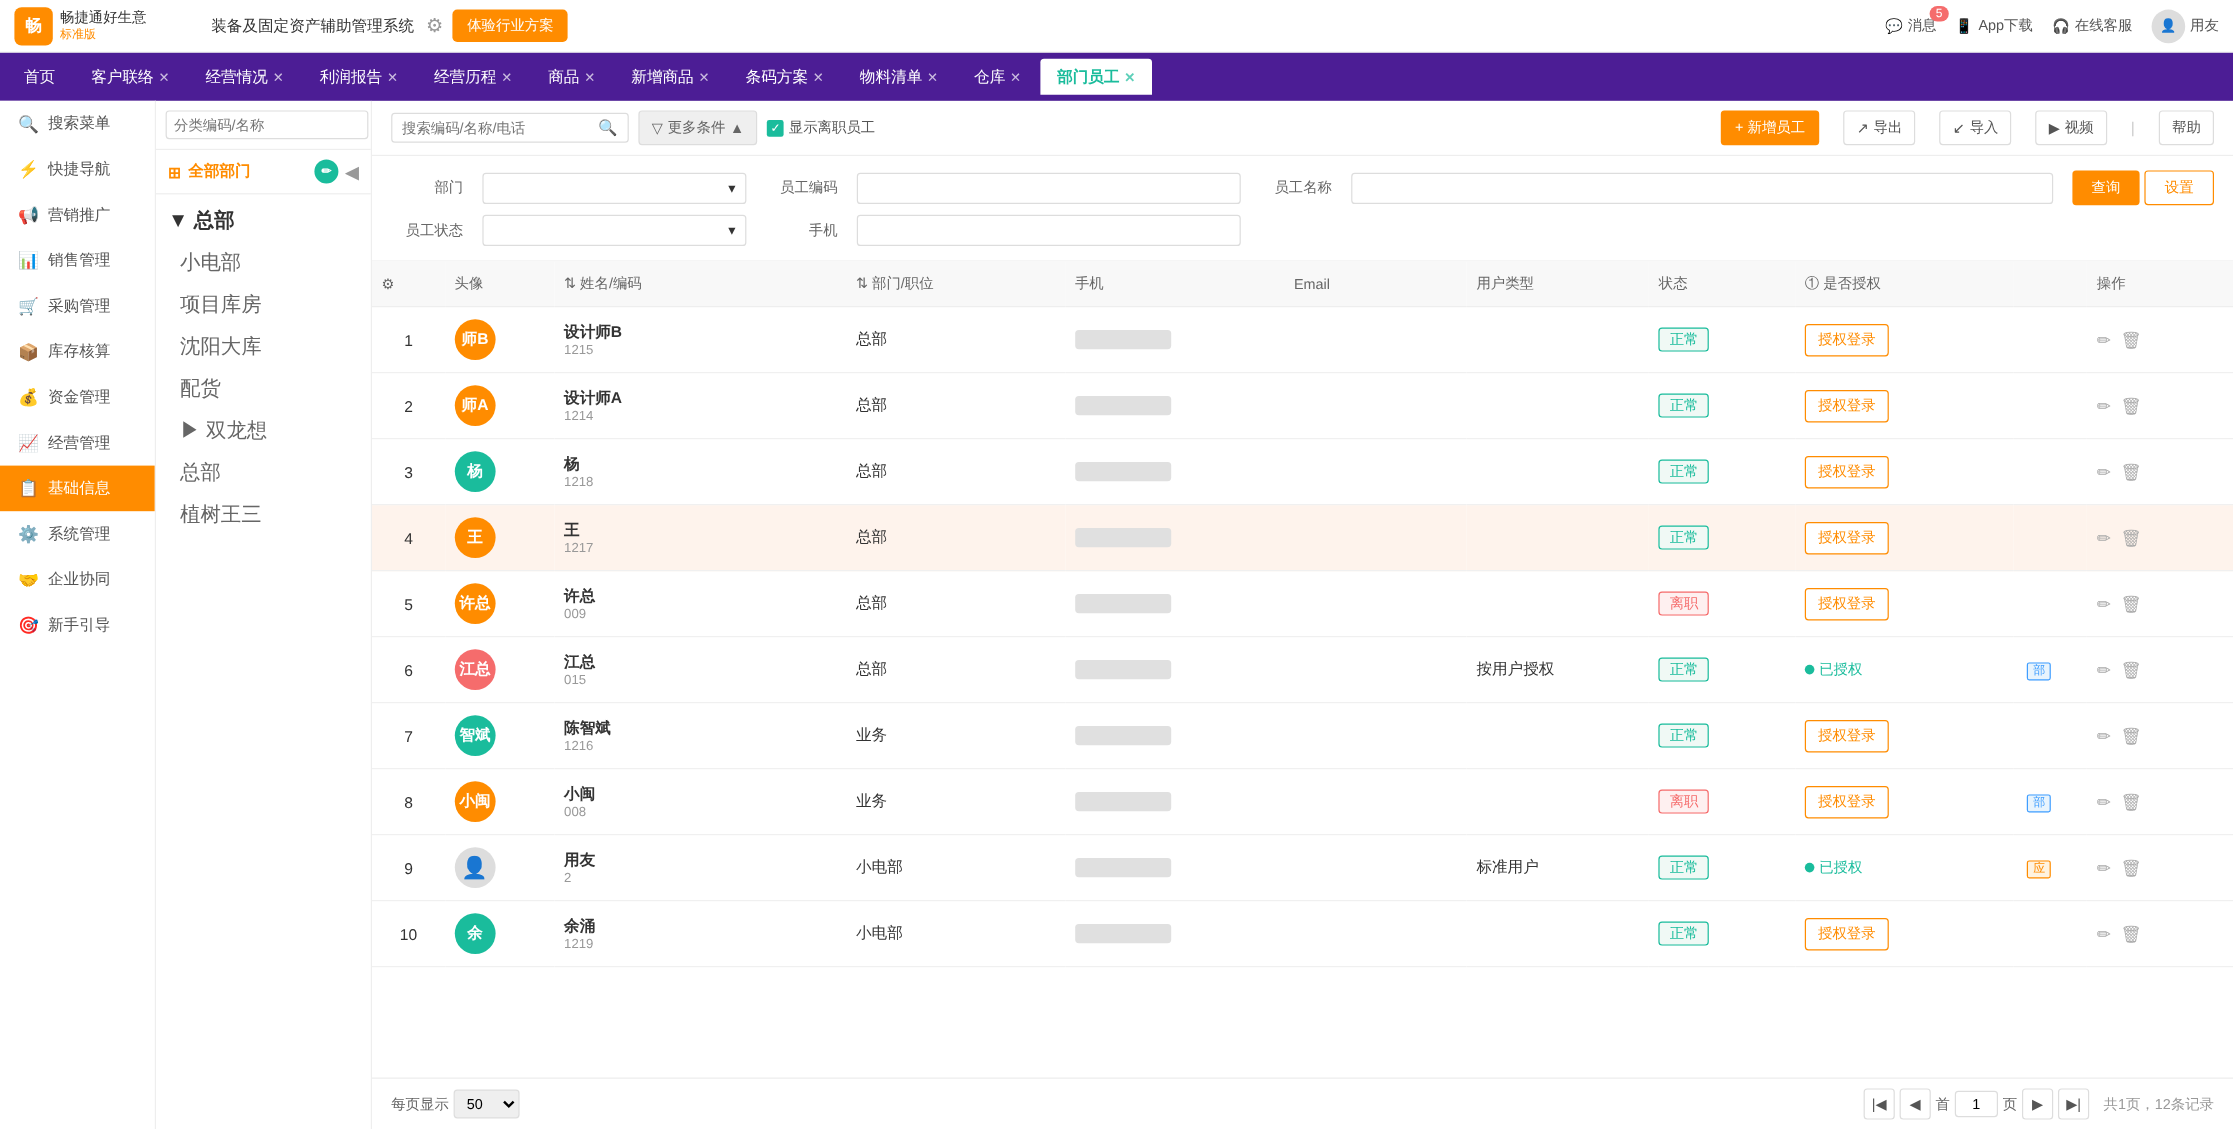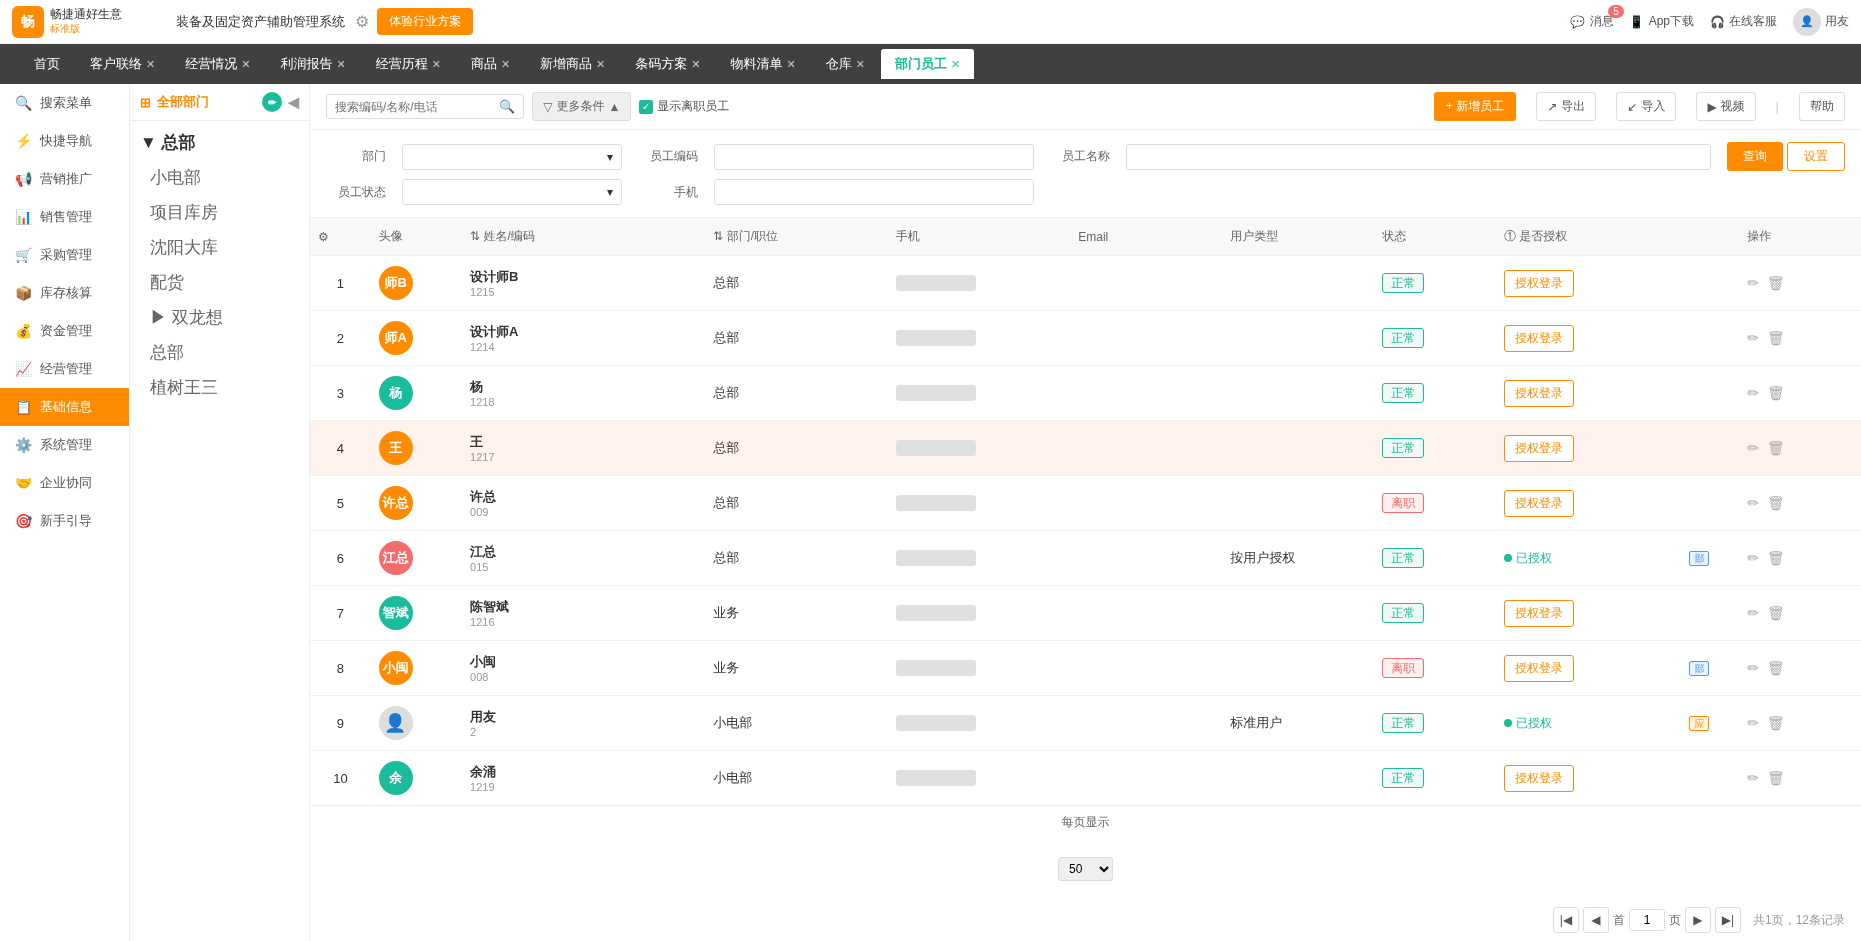--- a/index.html
+++ b/index.html
@@ -14,21 +14,21 @@
     .system-title { font-size: 13px; color: #333; margin-left: 24px; }
     .top-bar-mid { flex: 1; display: flex; align-items: center; gap: 8px; padding-left: 10px; }
     .settings-icon { color: #999; font-size: 16px; cursor: pointer; }
     .trial-btn { background: #ff8c00; color: #fff; border: none; border-radius: 4px; padding: 5px 12px; font-size: 12px; cursor: pointer; }
     .top-bar-right { display: flex; align-items: center; gap: 16px; }
     .top-right-item { display: flex; align-items: center; gap: 4px; font-size: 12px; color: #555; cursor: pointer; position: relative; }
     .badge { background: #f56c6c; color: #fff; border-radius: 10px; font-size: 10px; padding: 1px 5px; position: absolute; top: -8px; right: -10px; }
     .avatar-circle { width: 28px; height: 28px; border-radius: 50%; background: #ddd; display: flex; align-items: center; justify-content: center; font-size: 11px; color: #999; }
 
     
-    .nav-tabs { height: 40px; background: #404040; display: flex; align-items: center; padding: 0 20px; gap: 2px; overflow-x: auto; }
+    .nav-tabs { height: 40px; background: #4c1d95; display: flex; align-items: center; padding: 0 6px; gap: 2px; overflow-x: auto; }
     .nav-tab { padding: 6px 14px; color: #fff; font-size: 13px; cursor: pointer; border-radius: 3px 3px 0 0; white-space: nowrap; display: flex; align-items: center; gap: 4px; }
     .nav-tab.active { background: #fff; color: #1abc9c; font-weight: bold; }
     .nav-tab .close-x { font-size: 11px; opacity: 0.7; }
 
     
     .main-layout { display: flex; height: calc(941px - 44px - 40px); }
 
     
     .sidebar { width: 130px; background: #fff; border-right: 1px solid #eee; overflow-y: auto; flex-shrink: 0; }
     .sidebar-item { padding: 10px 16px; font-size: 13px; color: #555; cursor: pointer; display: flex; align-items: center; gap: 8px; }
@@ -87,21 +87,21 @@
     .authorized { color: #1abc9c; font-size: 12px; }
     .dot-authorized { display: flex; align-items: center; gap: 4px; }
     .dot { width: 8px; height: 8px; border-radius: 50%; background: #1abc9c; display: inline-block; }
     .action-icons { display: flex; align-items: center; gap: 8px; }
     .action-icon { color: #aaa; cursor: pointer; font-size: 14px; }
     .tag-blue { background: #e8f4fd; color: #409eff; border: 1px solid #409eff; border-radius: 2px; padding: 1px 4px; font-size: 10px; margin-left: 3px; }
     .tag-orange { background: #fff3e0; color: #ff8c00; border: 1px solid #ff8c00; border-radius: 2px; padding: 1px 4px; font-size: 10px; margin-left: 3px; }
     .blurred { background: #e0e0e0; border-radius: 3px; color: transparent; min-width: 80px; height: 16px; display: inline-block; }
 
     
-    .table-footer { padding: 8px 16px; background: #fff; border-top: 1px solid #eee; display: flex; align-items: center; gap: 26px; font-size: 12px; color: #666; flex-direction: column; }
+    .table-footer { padding: 8px 16px; background: #fff; border-top: 1px solid #eee; display: flex; align-items: center; gap: 4px; font-size: 12px; color: #666; }
     .page-size-label {}
     .page-size-select { border: 1px solid #ddd; border-radius: 3px; padding: 3px 6px; font-size: 12px; }
     .pagination { display: flex; align-items: center; gap: 4px; margin-left: auto; }
     .page-btn { width: 26px; height: 26px; border: 1px solid #ddd; border-radius: 3px; display: flex; align-items: center; justify-content: center; cursor: pointer; color: #555; font-size: 12px; }
     .page-input { border: 1px solid #ddd; border-radius: 3px; width: 36px; text-align: center; padding: 3px; font-size: 12px; }
     .total-info { margin-left: 8px; color: #999; }
   </style>
 </head>
 <body>
 
@@ -234,20 +234,24 @@
   </div>
       <div class="sidebar-item">
     <span class="sidebar-icon">🎯</span>
     <span>新手引导</span>
   </div>
     </div>
 
   <div class="content">
 
     <div class="dept-panel">
+      <div class="dept-search">
+        <input type="text" placeholder="分类编码/名称" style="">
+        <span>🔍</span>
+      </div>
       <div class="dept-header">
         <span>⊞</span>
         <span>全部部门</span>
         <span style="margin-left:auto; width:20px; height:20px; background:#1abc9c; border-radius:50%; color:#fff; font-size:10px; display:flex; align-items:center; justify-content:center;">✏</span>
         <span style="color:#999; font-size:14px;">◀</span>
       </div>
       <div class="dept-tree" id="dept-tree-container">
           <div class="dept-node level1">▼ 总部</div>
           <div class="dept-node level2">小电部</div>
           <div class="dept-node level2">项目库房</div>

